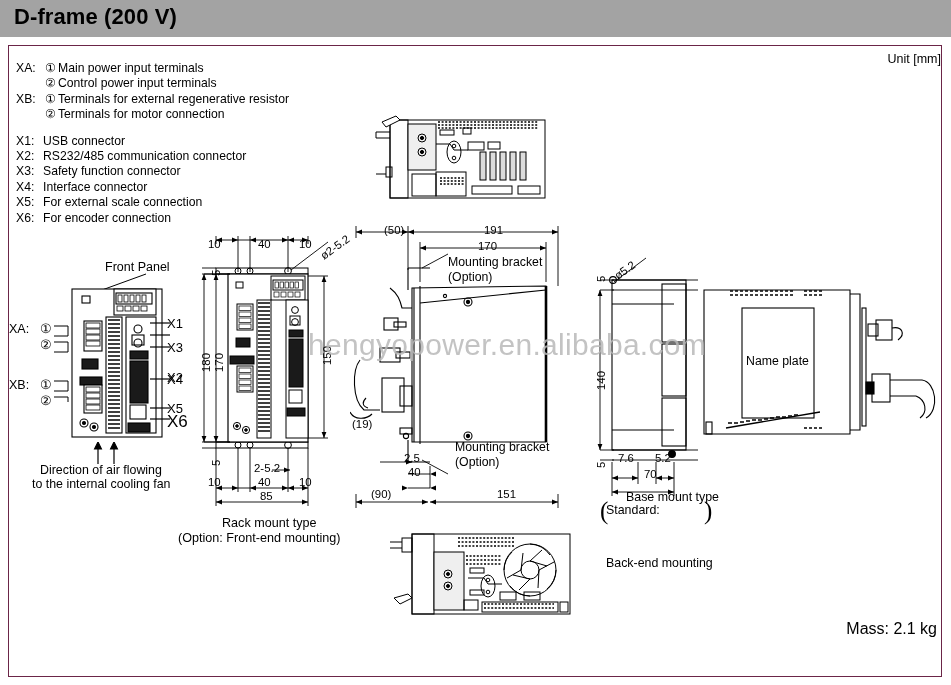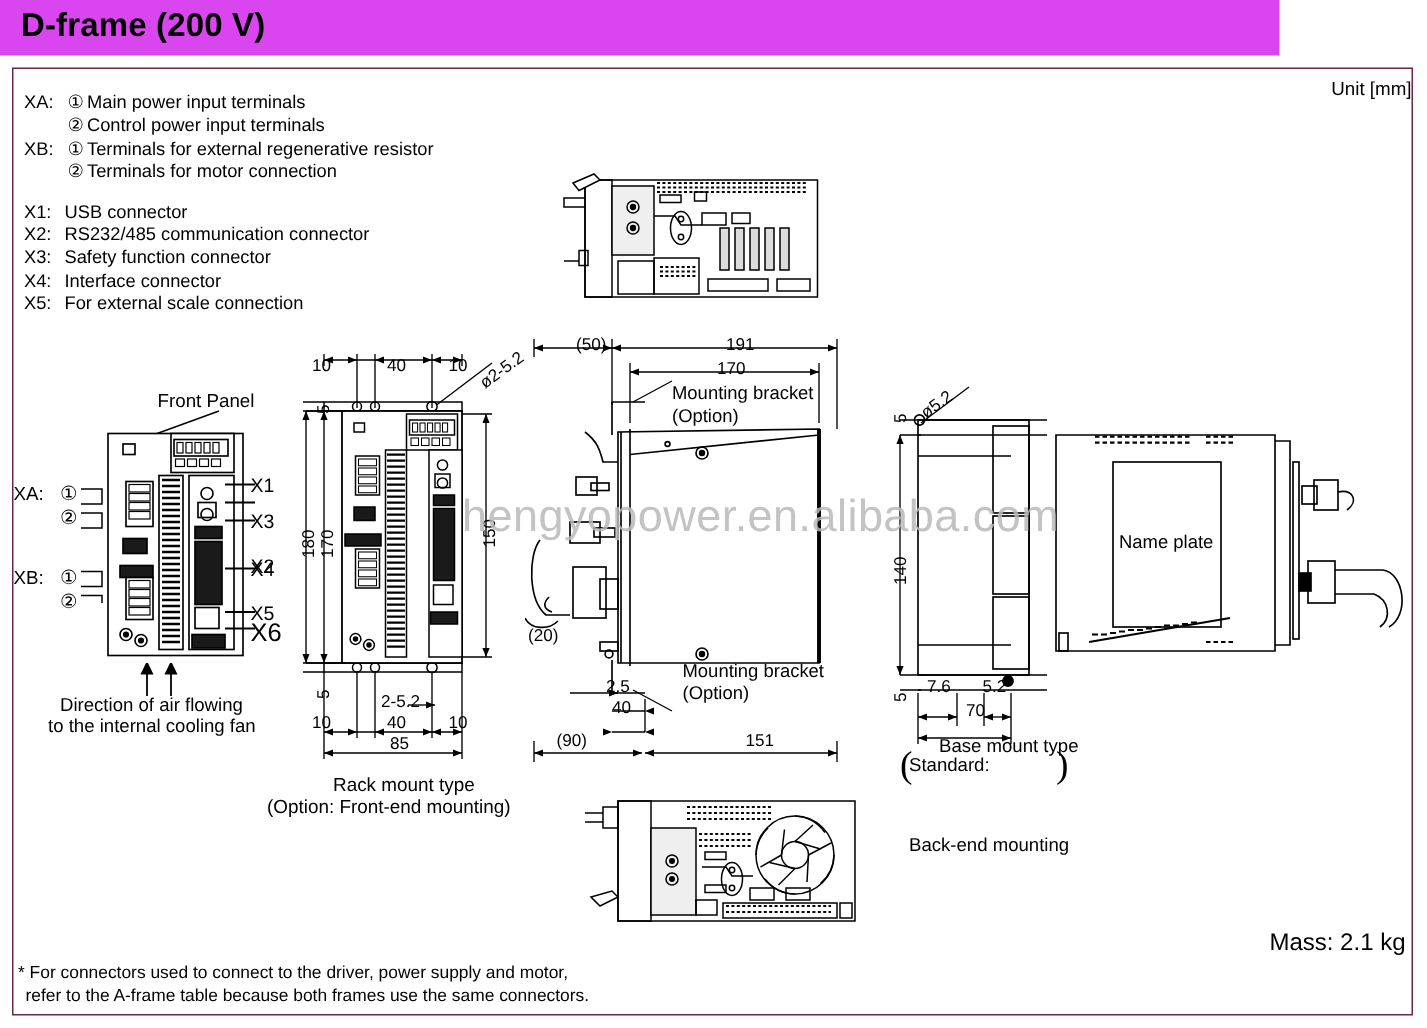--- a/index.html
+++ b/index.html
@@ -8,22 +8,22 @@
     width:951px; height:685px;
     font-family:"Liberation Sans", sans-serif;
     background:#ffffff;
     position:relative;
     overflow:hidden;
   }
   #sheet { position:absolute; left:0; top:0; width:951px; height:685px; }
 
   
   #header-band {
-    position:absolute; left:0; top:0; width:853px; height:37px;
-    background:#d946ef;
+    position:absolute; left:0; top:0; width:951px; height:37px;
+    background:#a3a3a3;
   }
   #header-title {
     position:absolute; left:14px; top:4px;
     font-size:22px; font-weight:bold; color:#000;
     letter-spacing:.1px;
   }
 
   
   #frame {
     position:absolute; left:8px; top:45px;
@@ -115,20 +115,23 @@
       <span class="leg-key">X2:</span><span>RS232/485 communication connector</span>
     </div>
     <div class="leg-row">
       <span class="leg-key">X3:</span><span>Safety function connector</span>
     </div>
     <div class="leg-row">
       <span class="leg-key">X4:</span><span>Interface connector</span>
     </div>
     <div class="leg-row">
       <span class="leg-key">X5:</span><span>For external scale connection</span>
+    </div>
+    <div class="leg-row">
+      <span class="leg-key">X6:</span><span>For encoder connection</span>
     </div>
   </div>
 
   <svg class="dwg" style="left:368px; top:112px;" width="200" height="95" viewBox="0 0 200 95">
     <g fill="none" stroke="#000" stroke-width="1">
       <rect x="22" y="8" width="155" height="78"></rect>
       <rect x="22" y="8" width="18" height="78"></rect>
       <path d="M22 20 L8 20 L8 26 L22 26"></path>
       <path d="M14 10 L28 4 L32 8 L18 15 Z" fill="#fff"></path>
       <rect x="40" y="12" width="28" height="46" fill="#efefef"></rect>
@@ -497,21 +500,21 @@
       <path d="M6 284 l6 -2.4 v4.8 Z"></path>
         <path d="M78 284 l-6 -2.4 v4.8 Z"></path>
       <path d="M80 284 l6 -2.4 v4.8 Z"></path>
         <path d="M208 284 l-6 -2.4 v4.8 Z"></path>
     </g>
   </svg>
 
   <div class="dim" style="left:359px; top:224px;margin-left:25px;">(50)</div>
   <div class="dim" style="left:484px; top:224px;">191</div>
   <div class="dim" style="left:478px; top:240px;">170</div>
-  <div class="dim" style="left:352px; top:418px;">(20)</div>
+  <div class="dim" style="left:352px; top:418px;">(19)</div>
   <div class="dim" style="left:404px; top:452px;">2.5</div>
   <div class="dim" style="left:408px; top:466px;">40</div>
   <div class="dim" style="left:371px; top:488px;">(90)</div>
   <div class="dim" style="left:497px; top:488px;">151</div>
 
   <div class="txt" id="mb-top-1">Mounting bracket</div>
   <div class="txt" id="mb-top-2">(Option)</div>
   <div class="txt" id="mb-bot-1">Mounting bracket</div>
   <div class="txt" id="mb-bot-2">(Option)</div>
 
@@ -647,19 +650,15 @@
     </g>
     <g stroke="#000" stroke-width="1.4">
       <path d="M80 10 h56 M80 14 h56 M80 18 h56" stroke-dasharray="2 1.6"></path>
       <path d="M88 28 h36 M88 32 h36 M88 36 h36" stroke-dasharray="2 1.6"></path>
       <path d="M106 76 h70 M106 80 h70" stroke-dasharray="2 1.6"></path>
     </g>
   </svg>
 
   <div id="watermark">hengyopower.en.alibaba.com</div>
 
-  <div id="footnote">
-    <div>* For connectors used to connect to the driver, power supply and motor,</div>
-    <div style="padding-left:5px;">refer to the A-frame table because both frames use the same connectors.</div>
-  </div>
   <div id="mass">Mass: 2.1 kg</div>
 
 </div>
 
 </body></html>

